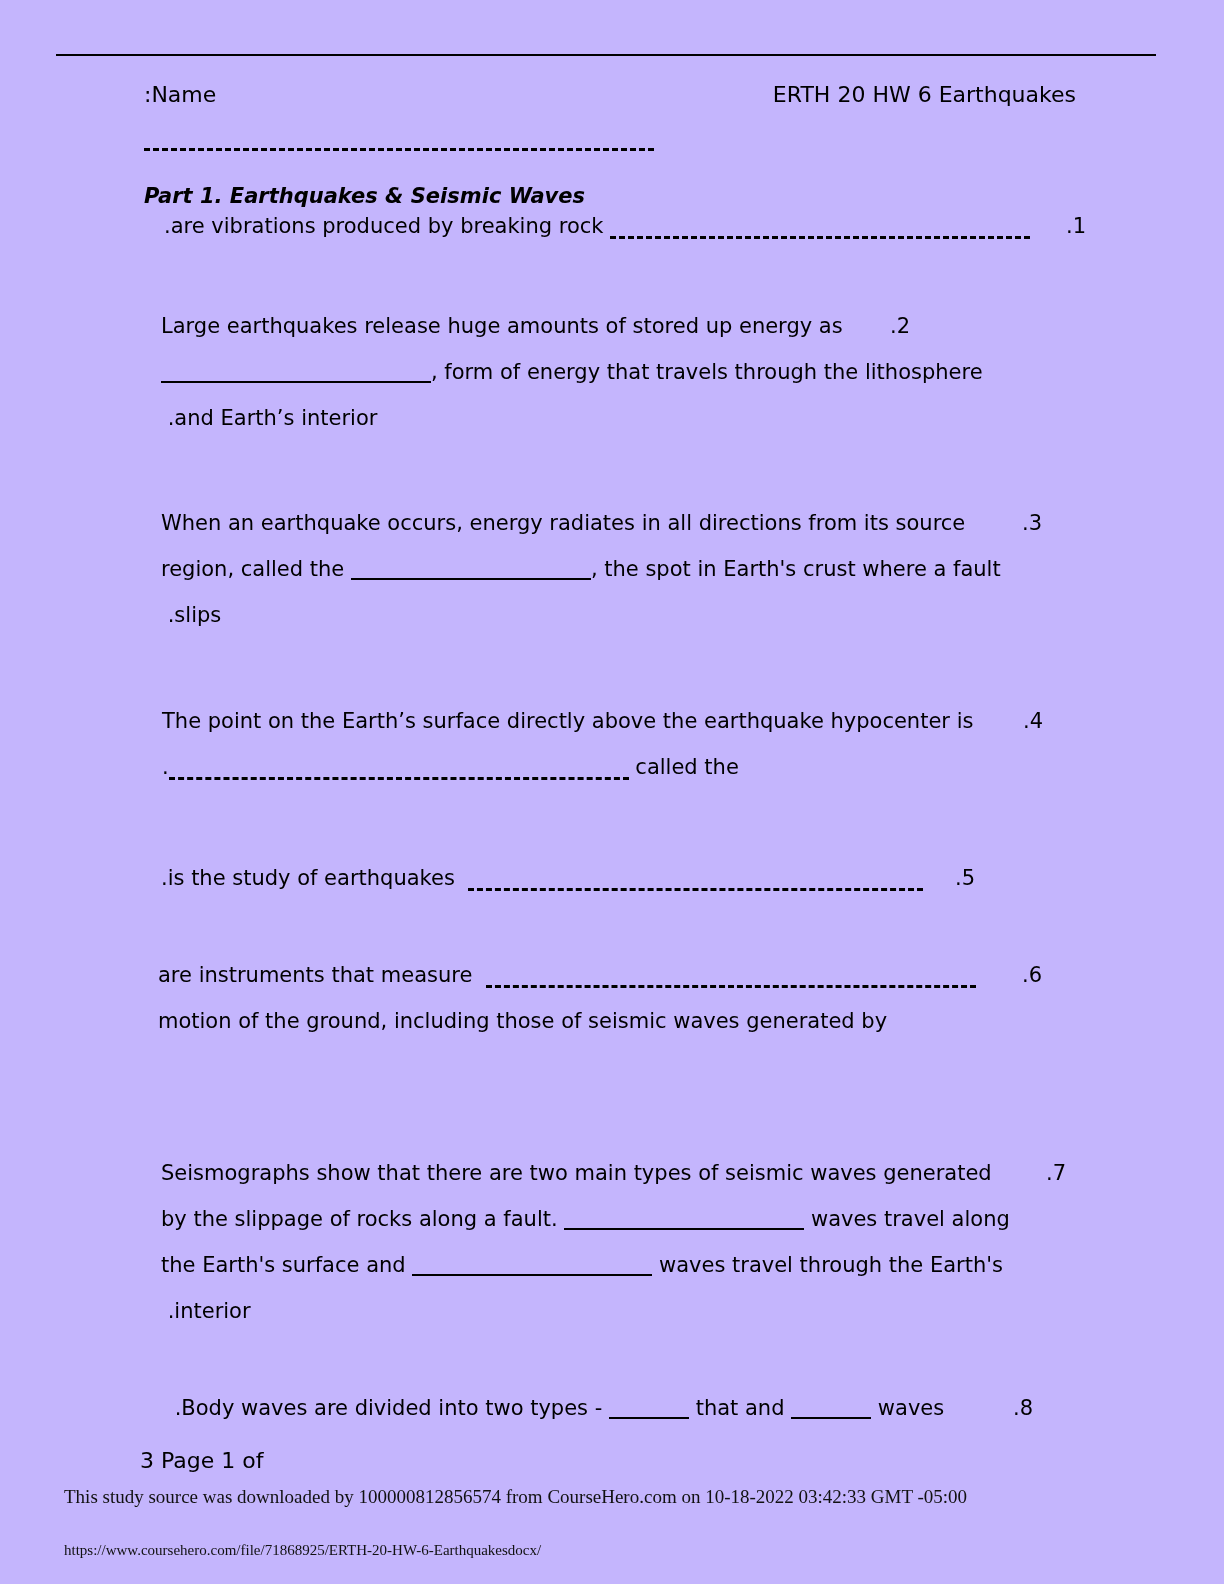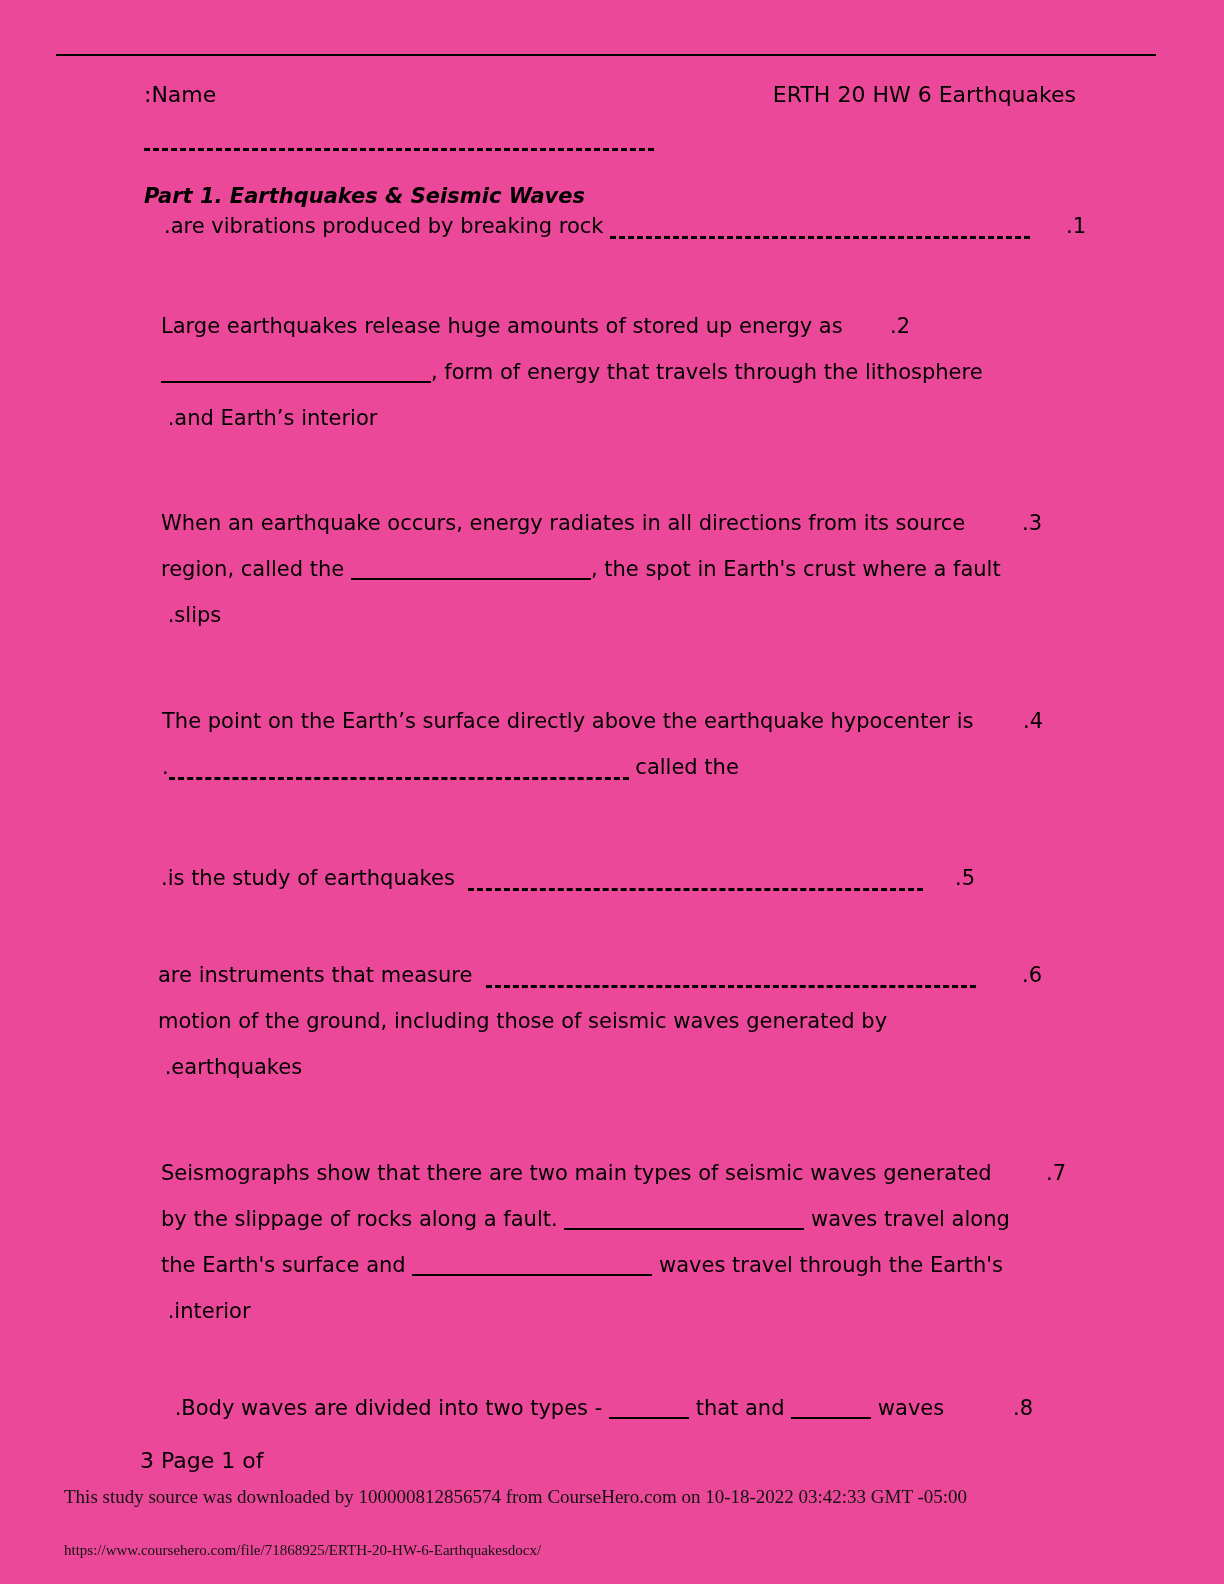--- a/index.html
+++ b/index.html
@@ -13,21 +13,21 @@
     height: 1584px;
     position: relative;
     font-family: "DejaVu Sans", sans-serif;
     color: #000000;
     overflow: hidden;
   }
 
   .page {
     position: absolute;
     inset: 0;
-    background: #ec4899;
+    background: #c4b5fd;
   }
 
   
   .top-rule {
     position: absolute;
     left: 56px;
     top: 54px;
     width: 1100px;
     height: 0;
     border-top: 2px solid #000;
@@ -183,21 +183,20 @@
         <div class="qline"><span class="txt">.</span><span class="blank-dashed" style="width: 460px;"></span><span class="txt"> called the</span></div>
       </div>
       <div class="qnum" style="left: 1023px; top: 698px;">.4</div>
       <div class="qblock" style="left: 141px; top: 855px;">
         <div class="qline"><span class="txt">.is the study of earthquakes  </span><span class="blank-dashed" style="width: 455px;"></span></div>
       </div>
       <div class="qnum" style="left: 955px; top: 855px;">.5</div>
       <div class="qblock" style="left: 138px; top: 952px;">
         <div class="qline"><span class="txt">are instruments that measure  </span><span class="blank-dashed" style="width: 490px;"></span></div>
         <div class="qline"><span class="txt">motion of the ground, including those of seismic waves generated by</span></div>
-        <div class="qline"><span class="txt"> .earthquakes</span></div>
       </div>
       <div class="qnum" style="left: 1022px; top: 952px;">.6</div>
       <div class="qblock" style="left: 141px; top: 1150px;">
         <div class="qline"><span class="txt">Seismographs show that there are two main types of seismic waves generated</span></div>
         <div class="qline"><span class="txt">by the slippage of rocks along a fault. </span><span class="blank-solid" style="width: 240px;"></span><span class="txt"> waves travel along</span></div>
         <div class="qline"><span class="txt">the Earth's surface and </span><span class="blank-solid" style="width: 240px;"></span><span class="txt"> waves travel through the Earth's</span></div>
         <div class="qline"><span class="txt"> .interior</span></div>
       </div>
       <div class="qnum" style="left: 1046px; top: 1150px;">.7</div>
       <div class="qblock" style="left: 148px; top: 1385px;">

